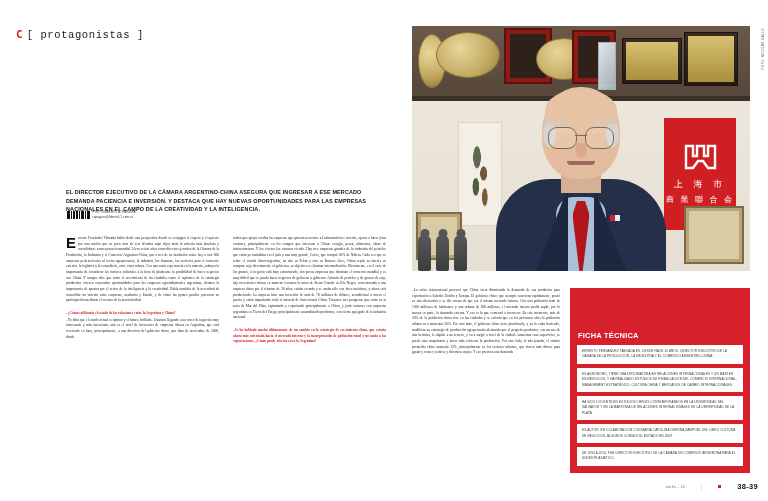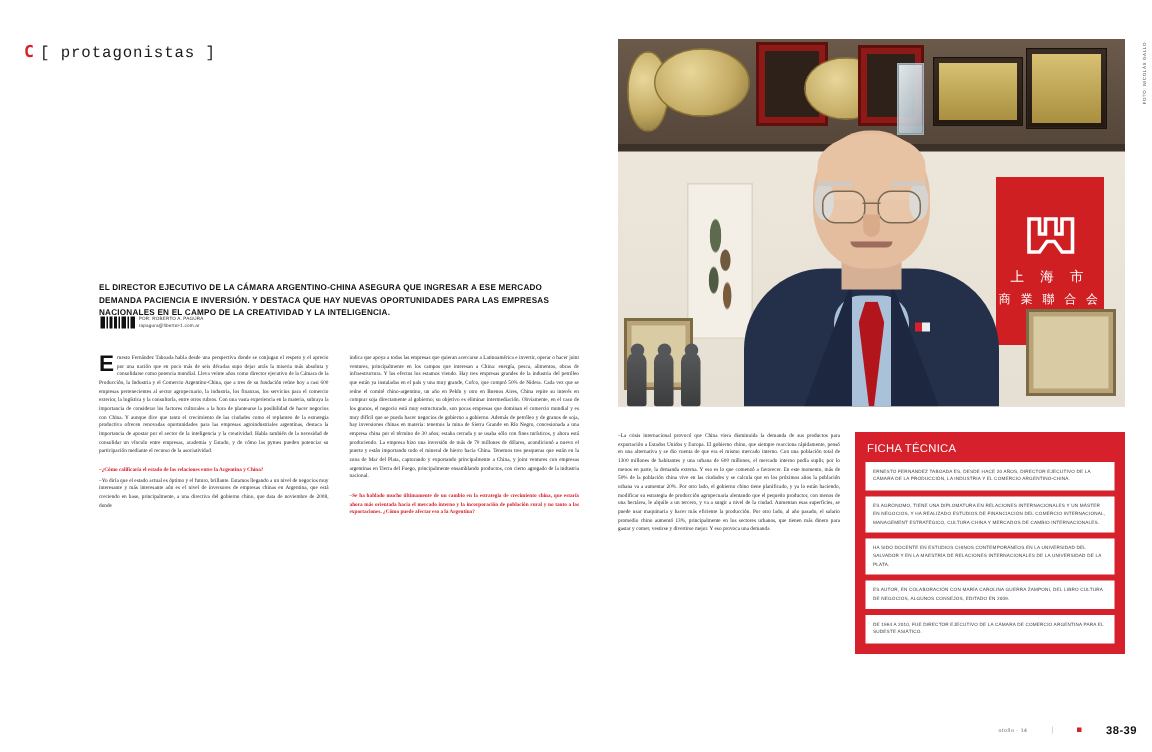--- a/index.html
+++ b/index.html
@@ -117,21 +117,21 @@
   .brow{position:absolute;top:34px;width:24px;height:3px;border-radius:3px;background:#cfcac4;}
   .brow.l{left:3px;} .brow.r{right:3px;}
   .nose{position:absolute;left:50%;top:56px;transform:translateX(-50%);width:11px;height:15px;border-radius:0 0 6px 6px;background:#d9ab8a;}
   .mouth{position:absolute;left:50%;top:74px;transform:translateX(-50%);width:28px;height:4px;border-radius:0 0 12px 12px;background:#9e6a5c;}
 
   
   .rcol{position:absolute;left:12px;top:288px;width:148px;}
   .rcol p.body{font-size:3.5px;}
 
   .ficha{position:absolute;left:170px;top:288px;width:180px;background:#d6202b;padding:0;}
-  .ficha-head{font-family:"Liberation Sans",sans-serif;font-weight:normal;font-size:7.5px;color:#fff;padding:6px 8px 5px 8px;letter-spacing:0.2px;}
+  .ficha-head{font-family:"Liberation Sans",sans-serif;font-weight:bold;font-size:7.5px;color:#fff;padding:6px 8px 5px 8px;letter-spacing:0.2px;margin-top:37px;}
   .ficha-items{padding:0 7px 7px 7px;display:flex;flex-direction:column;gap:4px;}
   .ficha-item{background:#fff;padding:4px 5px;}
   .ficha-item span{
     display:block;font-family:"Liberation Sans",sans-serif;
     font-size:3.1px;line-height:1.75;color:#3a3a3a;text-transform:uppercase;letter-spacing:0.12px;
   }
 
   .footer{position:absolute;right:10px;bottom:10px;display:flex;align-items:center;gap:16px;}
   .foot-txt{font-family:"Liberation Sans",sans-serif;font-size:3.4px;color:#666;letter-spacing:0.4px;}
   .foot-bar{font-family:"Liberation Sans",sans-serif;font-size:5px;color:#bbb;}

